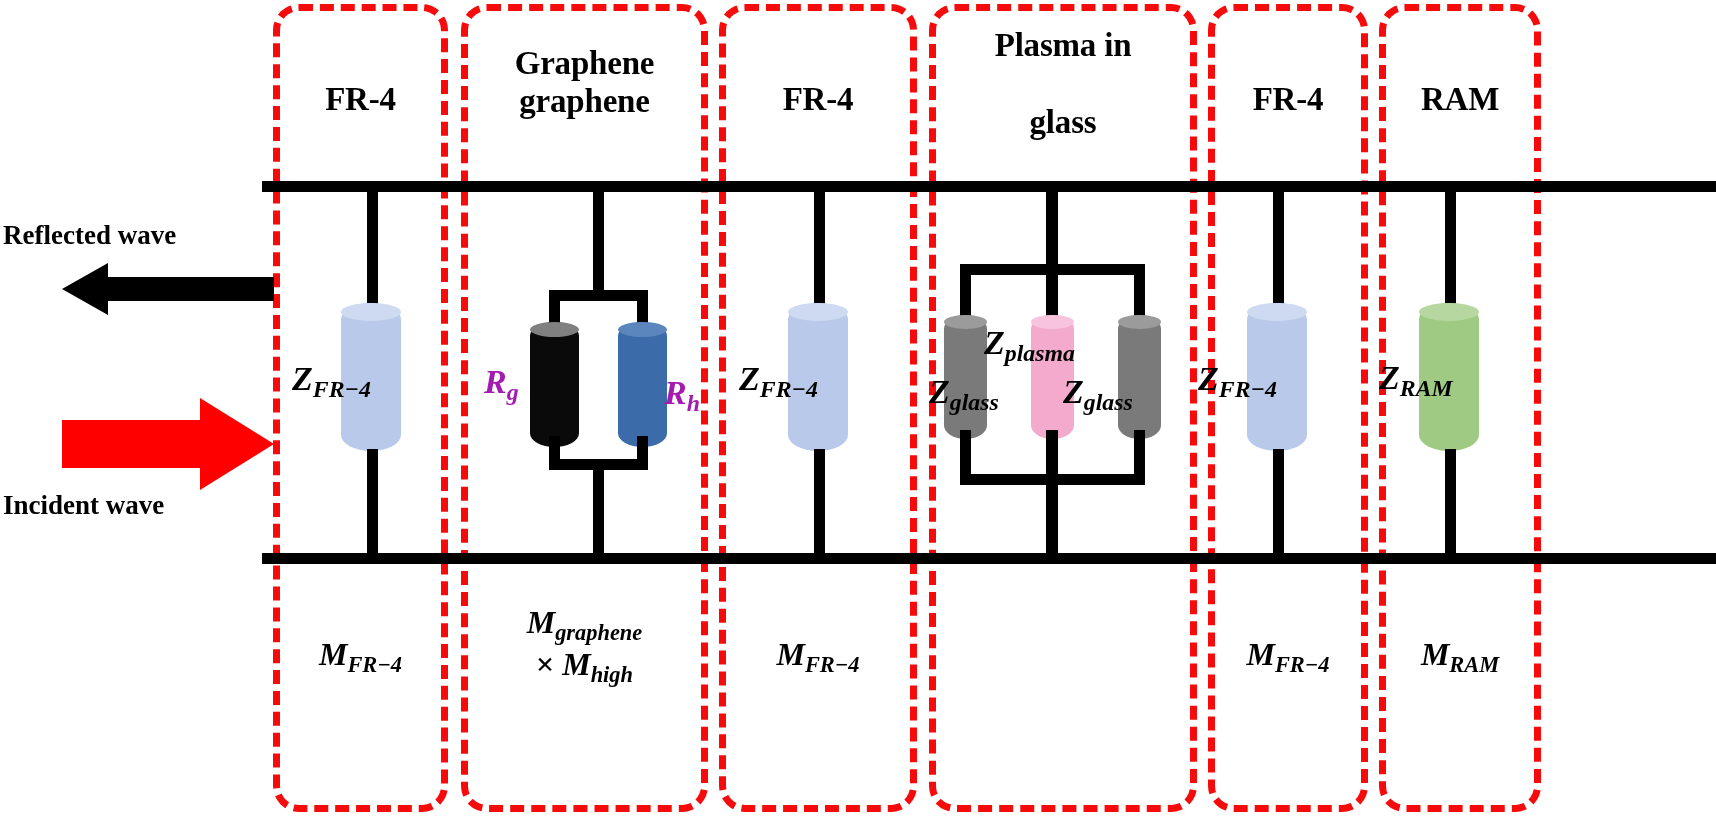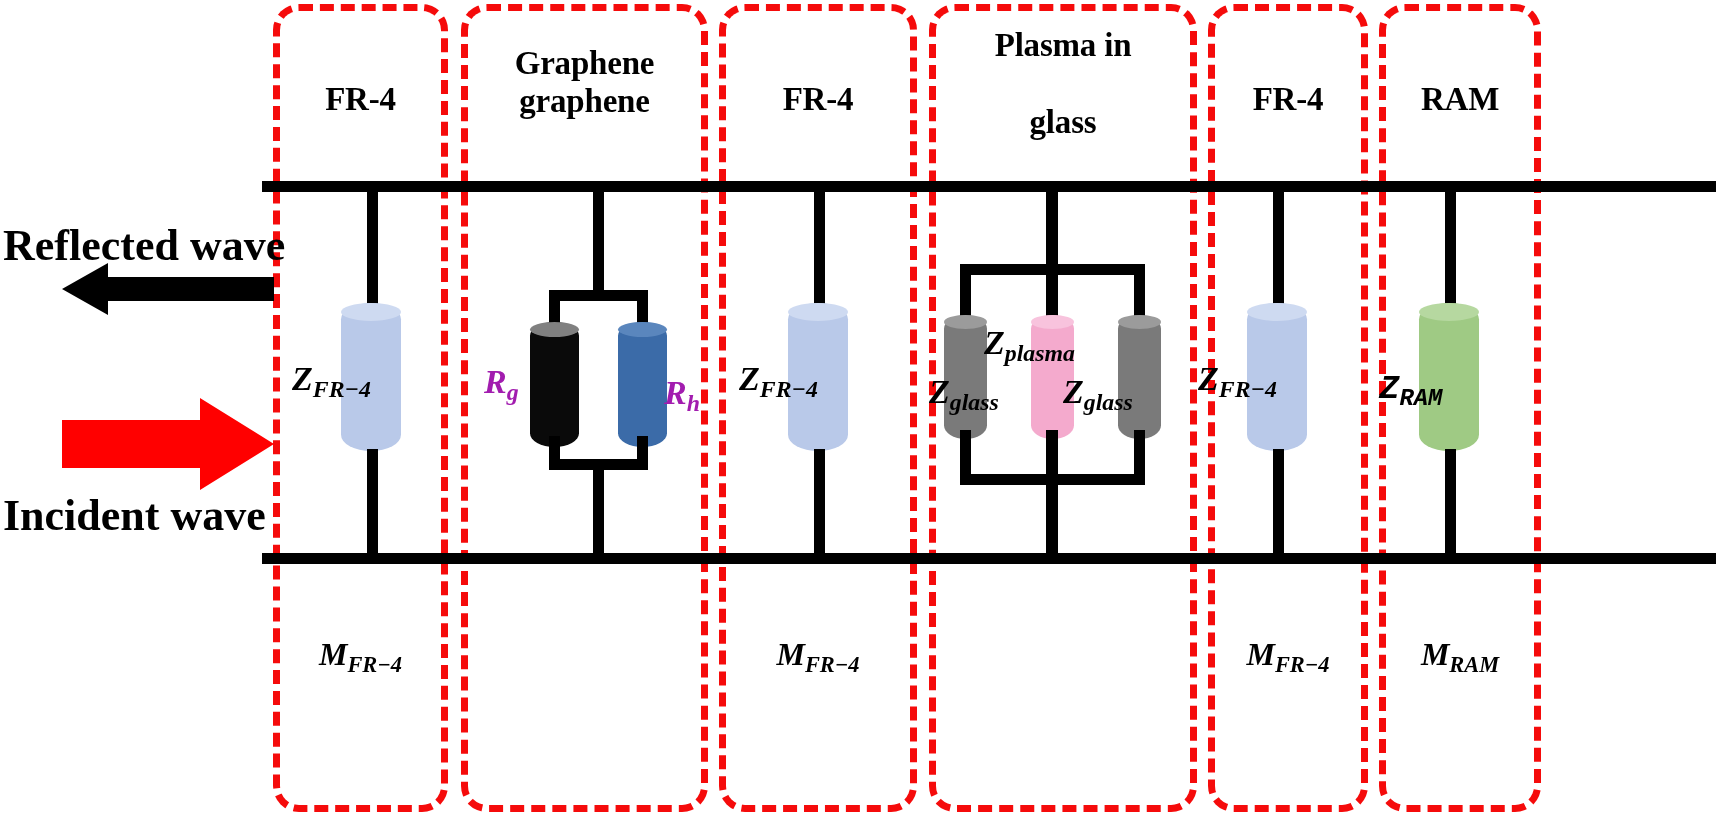--- a/index.html
+++ b/index.html
@@ -85,21 +85,21 @@
     font-style: italic;
     color: #000;
     font-size: 34px;
     white-space: nowrap;
     line-height: 1;
   }
   .zlbl.red { color: #a21caf; }
   .wavelbl {
     position: absolute;
     font-weight: bold;
-    font-size: 44px;
+    font-size: 27px;
     color: #000;
     white-space: nowrap;
   }
 </style>
 </head>
 <body>
 
 <div id="stage">
 
   <div class="sectionbox" style="left:273px; top:4px; width:175px; height:808px;"></div>
@@ -250,28 +250,37 @@
   <div class="wire-v" style="left:1273px; top:449px; width:11px; height:110px;"></div>
   <div class="zlbl" style="left:1198px; top:362px;">
     <span>Z</span><span class="sub">FR−4</span>
   </div>
 
   <div class="wire-v" style="left:1445px; top:189px; width:11px; height:116px;"></div>
   <div class="cyl" style="left:1419px; top:303px; width:60px; height:148px; background:#9fca84;">
     <div class="cap" style="background:#b6d8a0;"></div>
   </div>
   <div class="wire-v" style="left:1445px; top:449px; width:11px; height:110px;"></div>
-  <div class="zlbl" style="left:1379px; top:372px;font-family:Liberation Mono, monospace;">
+  <div class="zlbl" style="left:1379px; top:361px;">
     <span>Z</span><span class="sub">RAM</span>
   </div>
 
   <div class="ftr" style="left:273px; top:636px; width:175px;">
     <span>M</span><span class="sub">FR−4</span>
   </div>
 
+  <div class="ftr" style="left:461px; top:604px; width:247px;">
+    <div>
+      <span>M</span><span class="sub">graphene</span>
+    </div>
+    <div>
+      <span style="font-style:normal;">×</span>
+      <span>M</span><span class="sub">high</span>
+    </div>
+  </div>
 
   <div class="ftr" style="left:719px; top:636px; width:198px;">
     <span>M</span><span class="sub">FR−4</span>
   </div>
 
   <div class="ftr" style="left:929px; top:576px; width:268px;">
   </div>
 
   <div class="ftr" style="left:1208px; top:636px; width:160px;">
     <span>M</span><span class="sub">FR−4</span>

